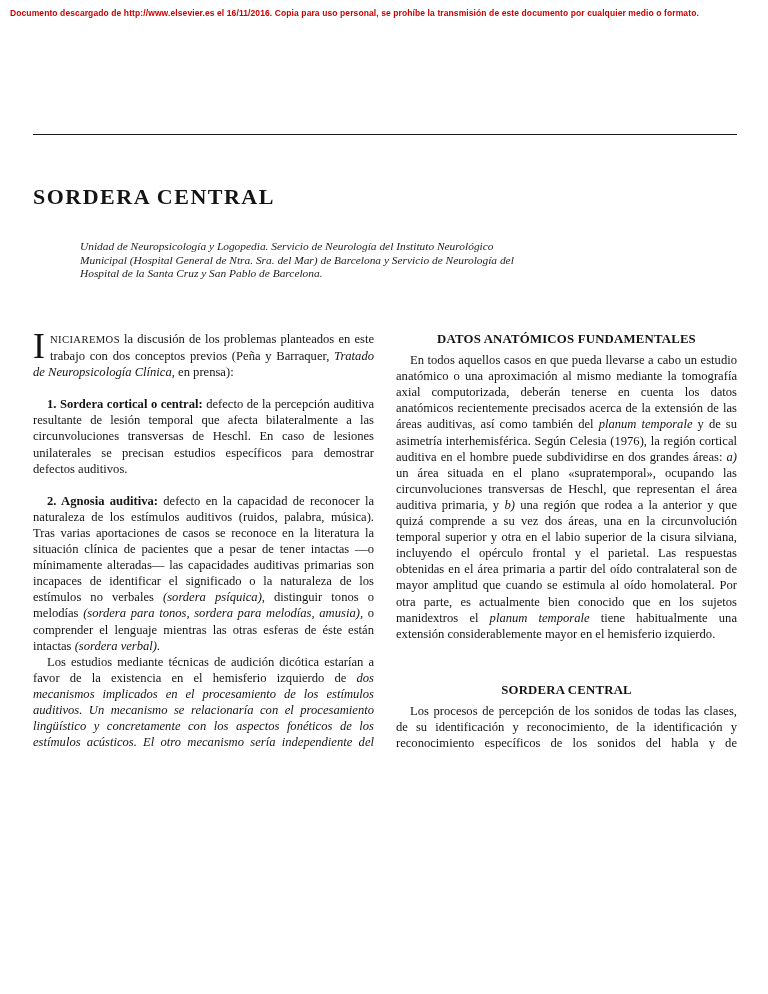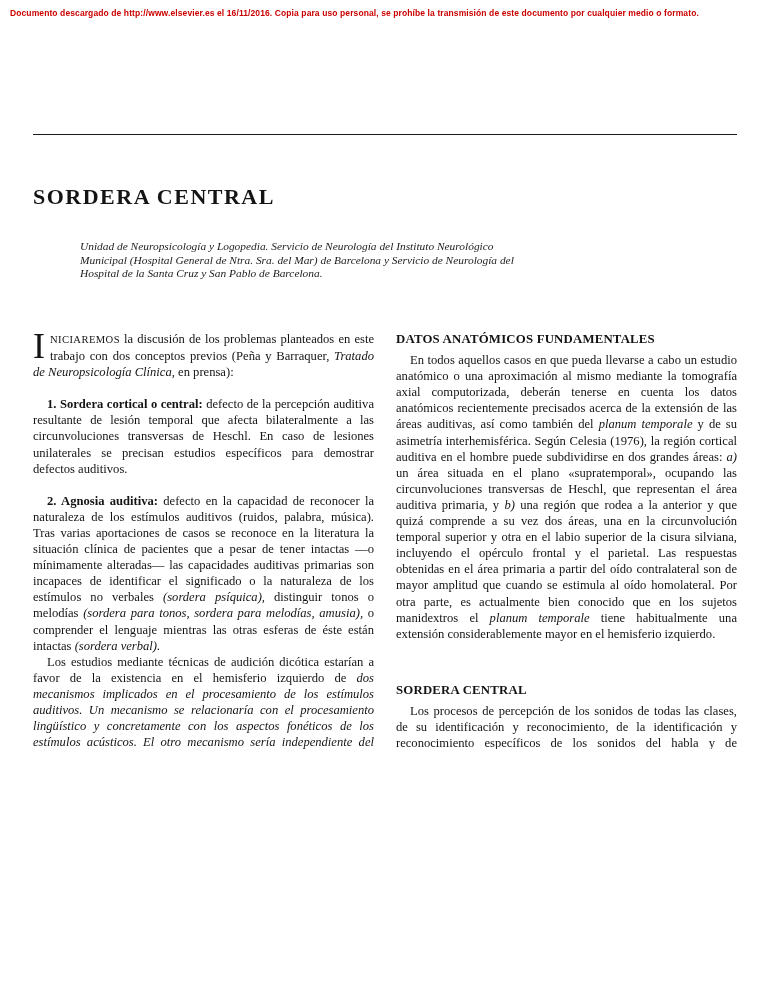--- a/index.html
+++ b/index.html
@@ -91,21 +91,21 @@
     line-height: 16.1px;
     text-align: justify;
   }
   .para { margin: 0; }
   .indent { text-indent: 14px; }
   .gap { margin-top: 16px; }
   .col-heading {
     font-weight: bold;
     font-size: 12.8px;
     letter-spacing: 0.2px;
-    text-align: left;
+    text-align: center;
   }
   .heading-gap { margin-top: 40px; }
   .after-heading { margin-top: 5px; }
   .seg-normal { }
   .seg-italic { font-style: italic; }
   .seg-bold { font-weight: bold; }
   .seg-smallcaps { font-size: 10.6px; letter-spacing: 0.4px; }
   .seg-dropcap {
     float: left;
     font-size: 36px;

